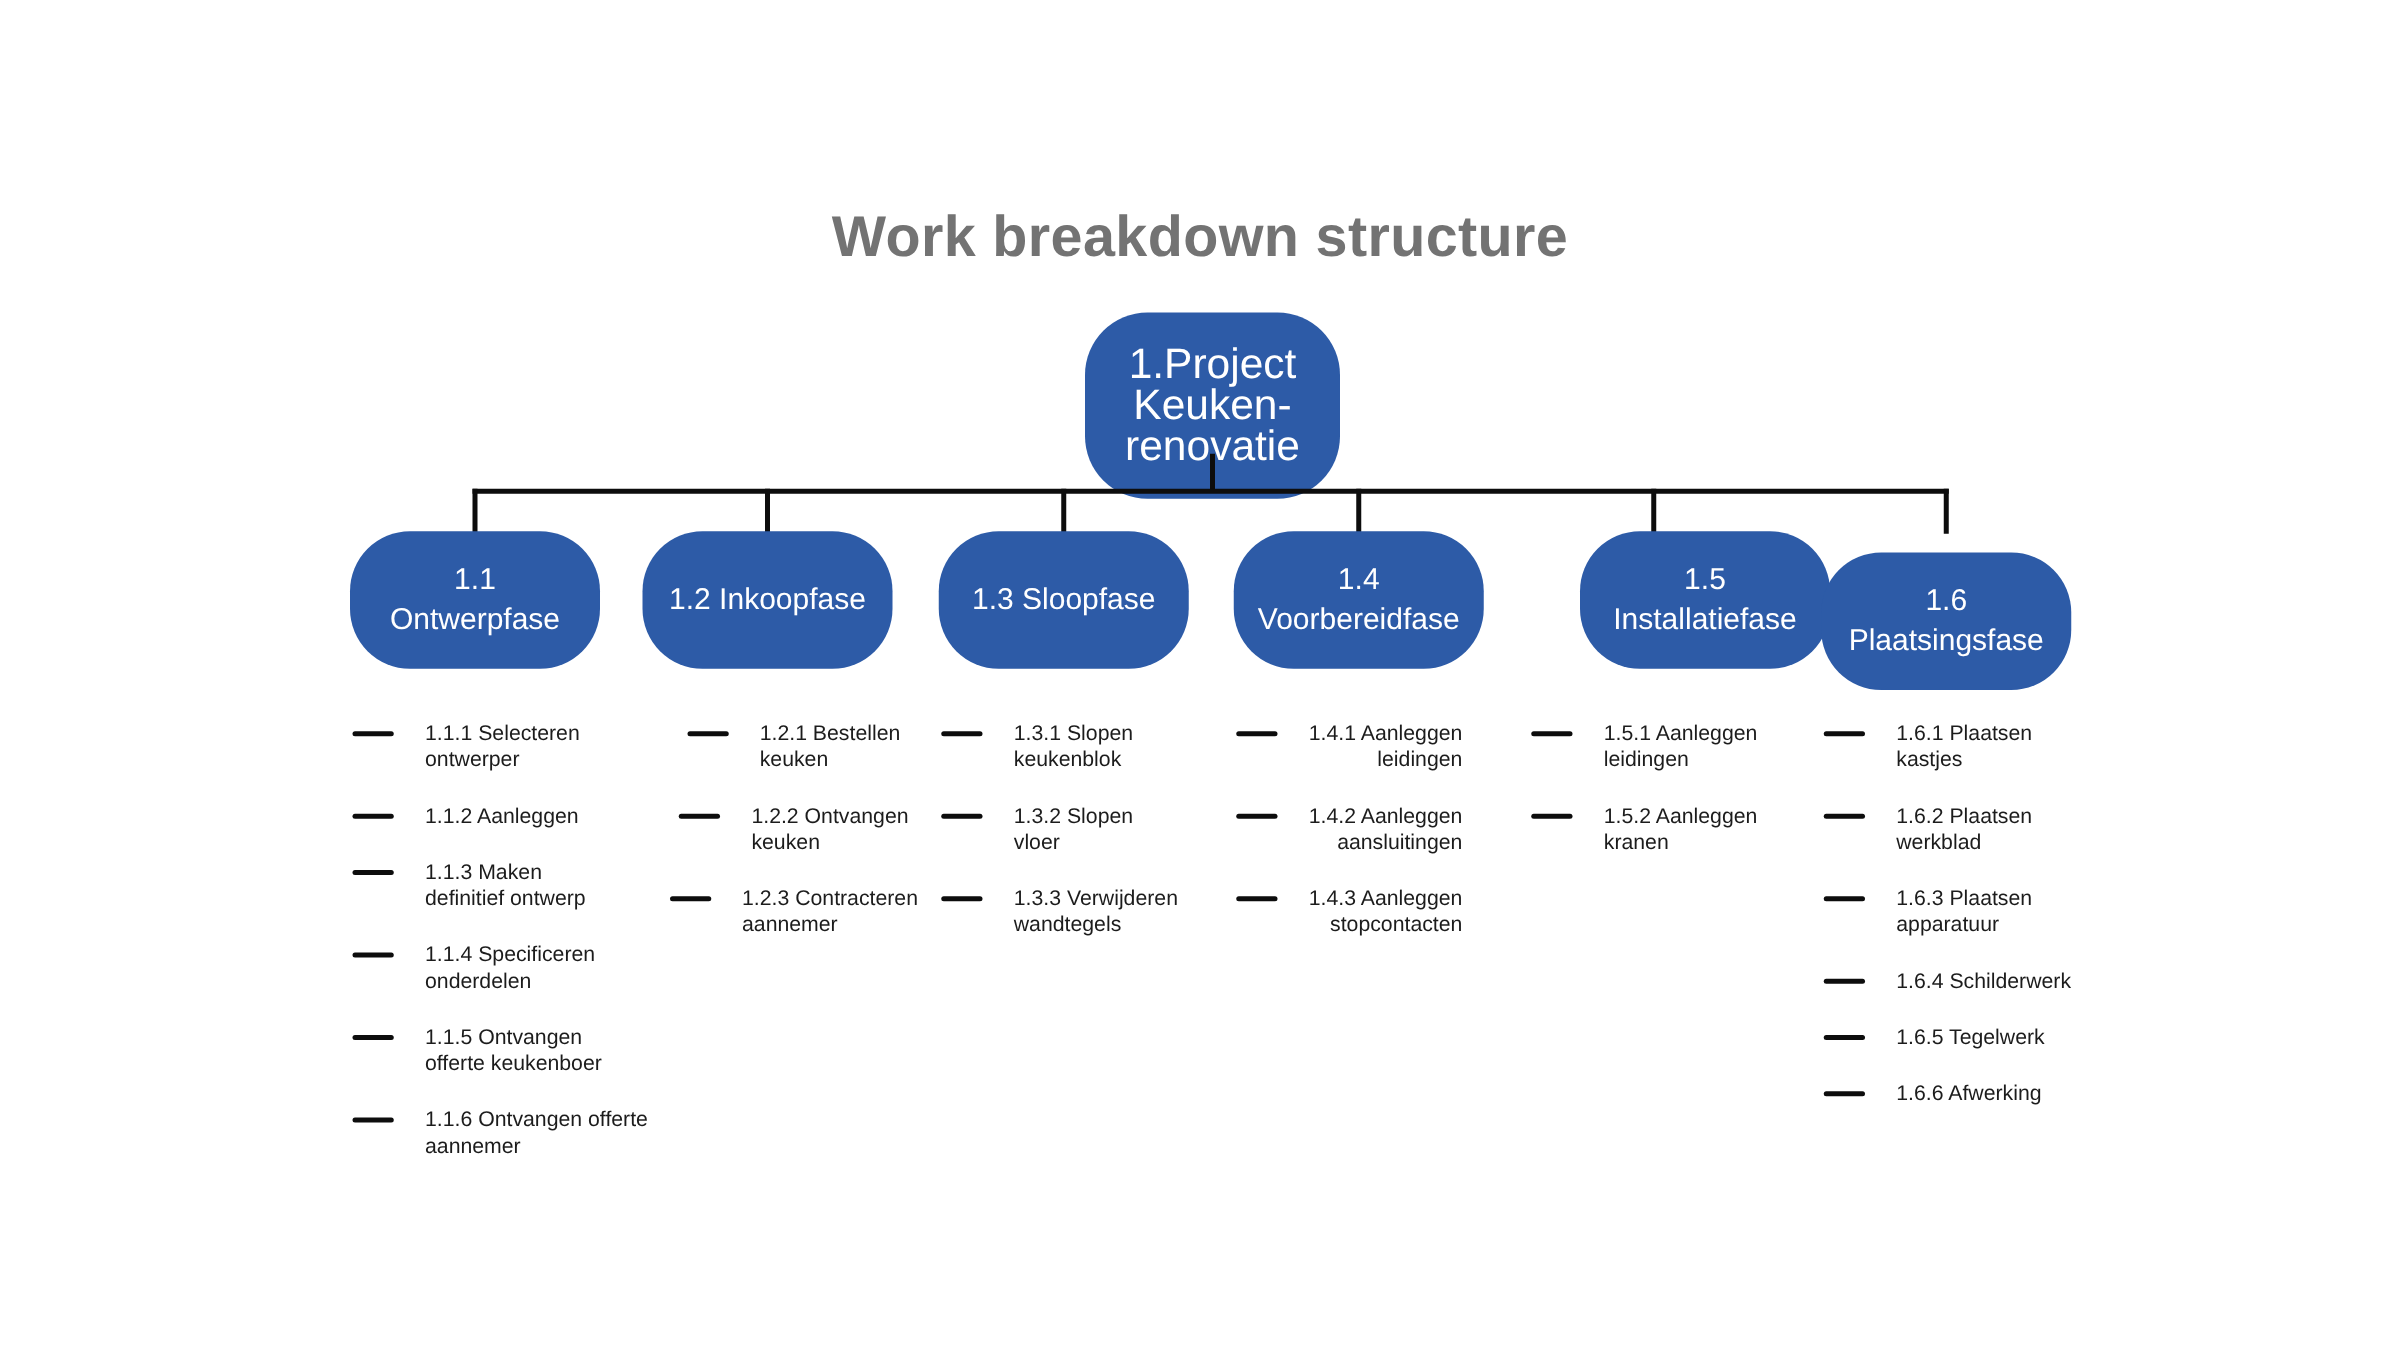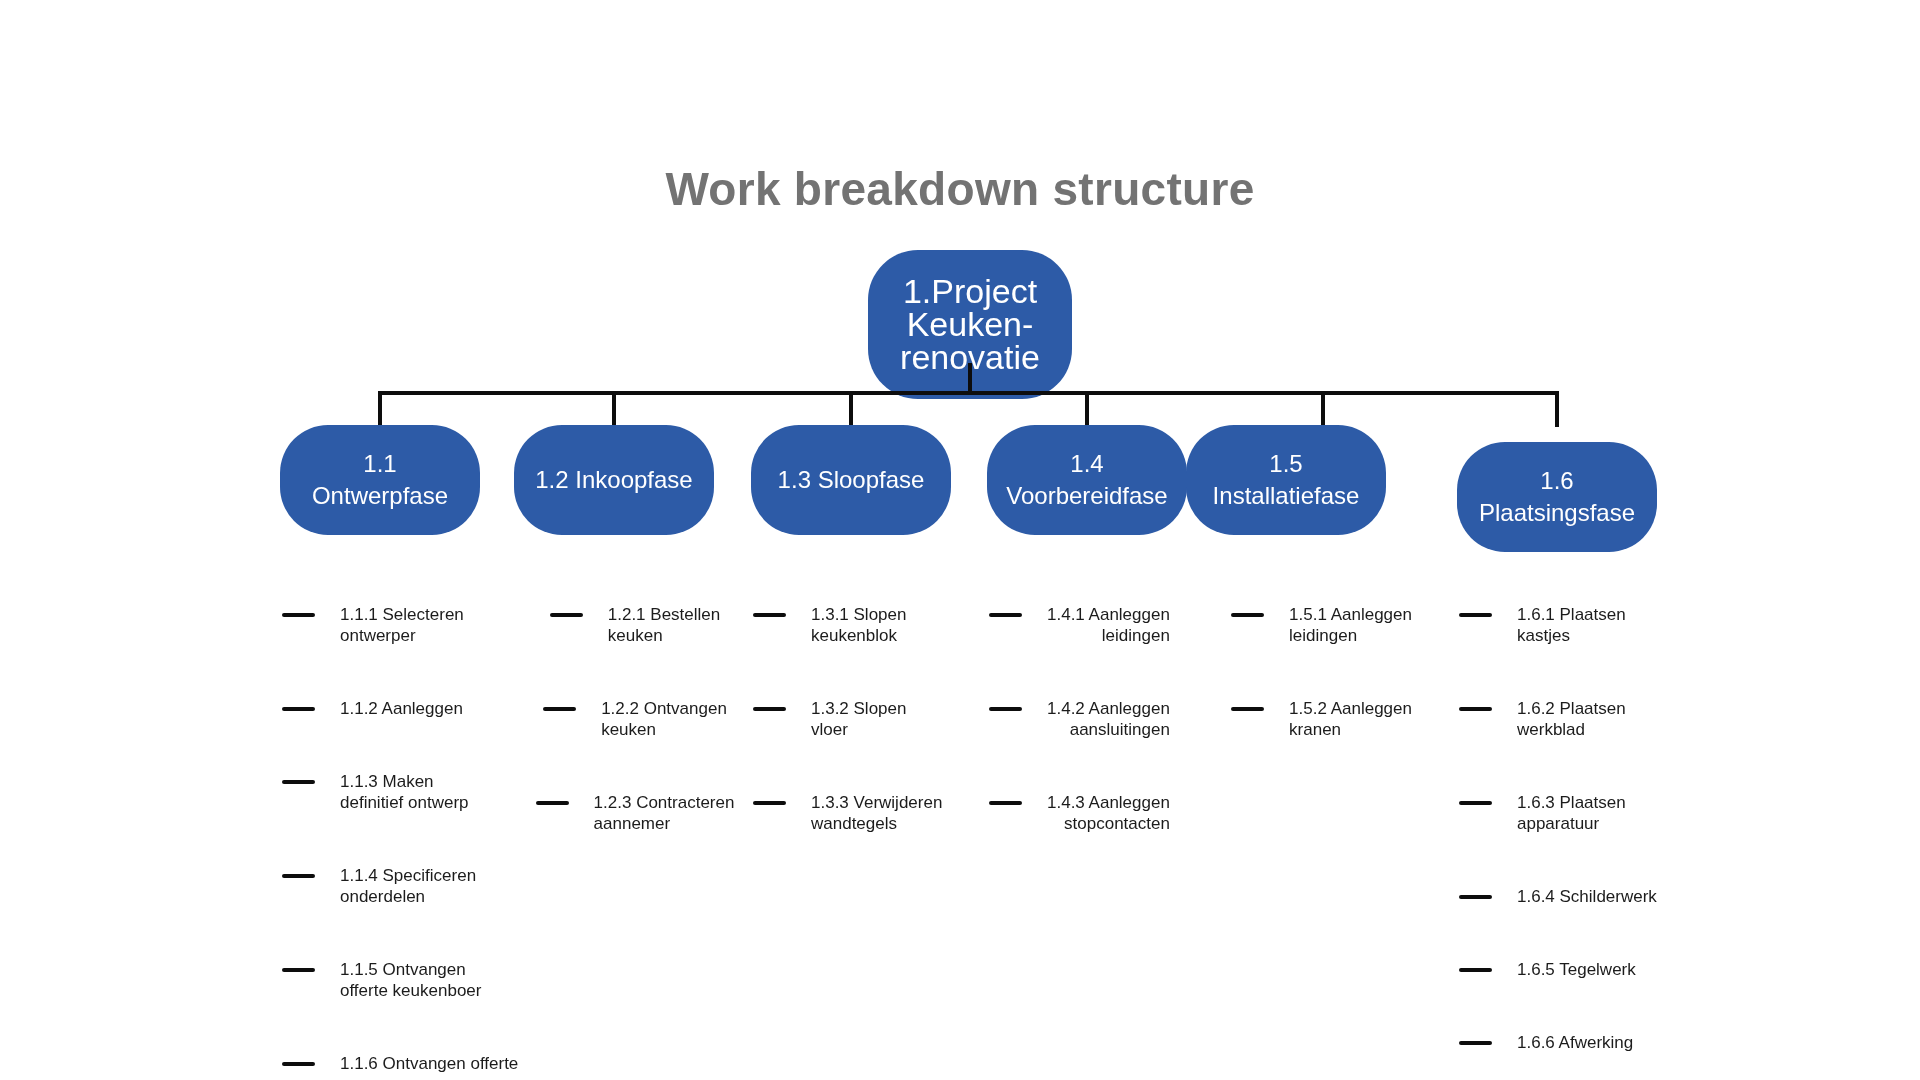--- a/index.html
+++ b/index.html
@@ -50,21 +50,21 @@
   .root-stem{left:968px;top:363px;width:4px;height:31px;}
   .h-line{left:378px;top:391px;width:1181px;height:4px;}
   .stub{top:391px;width:4px;height:36px;}
   .task-list{
     position:absolute;
     top:576px;
     width:238px;
     display:flex;flex-direction:column;
     gap:24px;
   }
-  .task-item{display:flex;align-items:flex-start;margin-top:28px;}
+  .task-item{display:flex;align-items:flex-start;}
   .task-dash{
     flex:none;
     width:33px;height:4px;
     margin-top:9px;
     background:var(--line);
     border-radius:2px;
   }
   .task-text{
     margin-left:25px;
     font-size:17px;line-height:21px;
@@ -186,23 +186,23 @@
   </div>
 
   <div class="task-item">
     <span class="task-dash"></span>
     <span class="task-text">1.4.3 Aanleggen
 stopcontacten</span>
   </div>
 </div>
 
   <div class="connector stub" style="left: 1321px;"></div>
-  <div class="node phase-node" style="left: 1186px;">1.5
+  <div class="node phase-node" style="left: 1264px;">1.5
 Installatiefase</div>
-  <div class="task-list" style="left: 1174px; align-items: flex-end;">
+  <div class="task-list" style="left: 1225px;">
   <div class="task-item">
     <span class="task-dash"></span>
     <span class="task-text">1.5.1 Aanleggen
 leidingen</span>
   </div>
 
   <div class="task-item">
     <span class="task-dash"></span>
     <span class="task-text">1.5.2 Aanleggen
 kranen</span>

